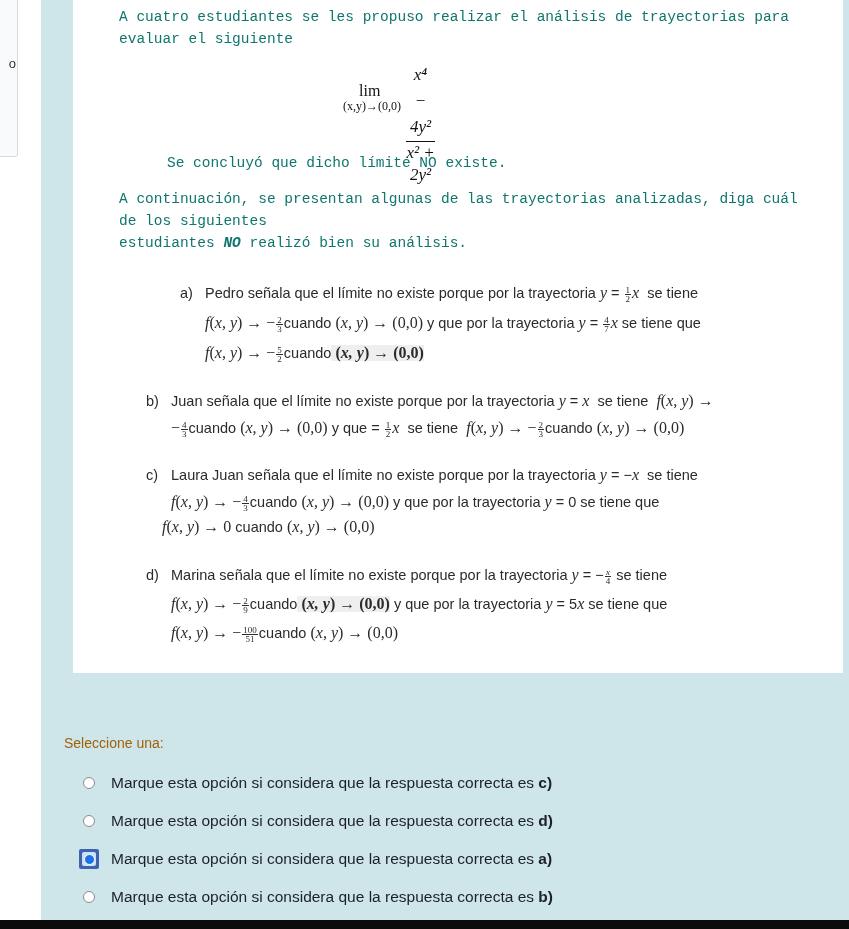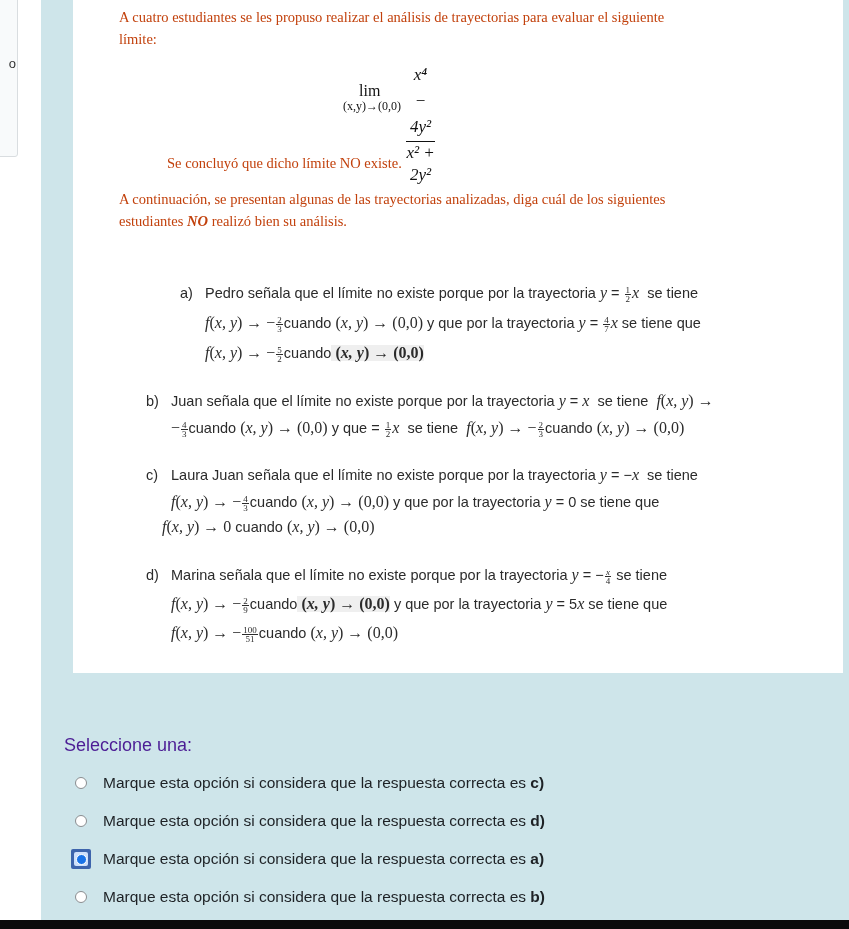--- a/index.html
+++ b/index.html
@@ -20,22 +20,22 @@
   .question-card {
     position:absolute; left:41px; top:0; width:808px; height:920px;
     background:#cee5ea;
   }
   .content-box {
     position:absolute; left:32px; top:0; width:770px; height:673px;
     background:#ffffff;
   }
   .qtext {
     position:absolute; left:46px; width:700px;
-    font-family:Liberation Serif, serif; font-size:14.5px; line-height:22px;
-    color:#c2410c;
+    font-family:Liberation Mono, monospace; font-size:14.5px; line-height:22px;
+    color:#0f766e;
   }
   .math { font-family:"Liberation Serif", "DejaVu Serif", serif; font-style:italic; font-size:16px; }
   .math-up { font-family:"Liberation Serif", serif; font-style:normal; font-size:16px; }
   .frac {
     display:inline-block; vertical-align:middle; text-align:center;
     font-family:"Liberation Serif", serif; font-size:9px; line-height:8px;
     margin:0 1px;
   }
   .frac .num { display:block; border-bottom:1px solid #2b2b2b; padding:0 1px; }
   .frac .den { display:block; padding:0 1px; }
@@ -49,23 +49,23 @@
   .limit .bigfrac .n { display:block; padding:0 4px 1px 4px; border-bottom:1.3px solid #111; line-height:26px; }
   .limit .bigfrac .d { display:block; line-height:22px; }
   .item { position:absolute; font-size:14.5px; line-height:26px; color:#2b2b2b; }
   .item .lbl { position:absolute; left:0; top:0; }
   .item .body { position:absolute; white-space:nowrap; }
   .hl { background:#efefef;font-weight:bold; }
   .obs {
     position:absolute; left:28px; top:686px; font-size:15.5px; color:#1d2125;
   }
   .obs b { font-weight:bold; }
-  .select-one { position:absolute; left:23px; top:735px; font-size:18px; color:#4c1d95; }
+  .select-one { position:absolute; left:23px; top:735px; font-size:14px; color:#a16207; }
   .option {
-    position:absolute; left:34px; height:22px; display:flex; align-items:center;
+    position:absolute; left:42px; height:22px; display:flex; align-items:center;
     font-size:15.5px; color:#1d2125;
   }
   .radio {
     width:12px; height:12px; border-radius:50%; border:1px solid #8a8d90;
     background:#fff; box-sizing:border-box; margin-right:16px;
   }
   .radio.checked {
     width:20px; height:20px; border-radius:2px; border:none; background:#3d64ac;
     display:flex; align-items:center; justify-content:center; margin-left:-4px; margin-right:12px;
   }
@@ -83,21 +83,20 @@
 
 <div class="left-panel">
   <span class="glyph">o</span>
 </div>
 
 <div class="question-card">
   <div class="content-box">
 
     <div class="qtext" style="top:6px;">
       <div>A cuatro estudiantes se les propuso realizar el análisis de trayectorias para evaluar el siguiente</div>
-      <div>límite:</div>
     </div>
 
     <div class="limit">
       <span class="lim-word">lim</span>
       <span class="lim-sub">(x,y)→(0,0)</span>
       <span class="bigfrac">
         <span class="n">x⁴ − 4y²</span>
         <span class="d">x² + 2y²</span>
       </span>
     </div>

